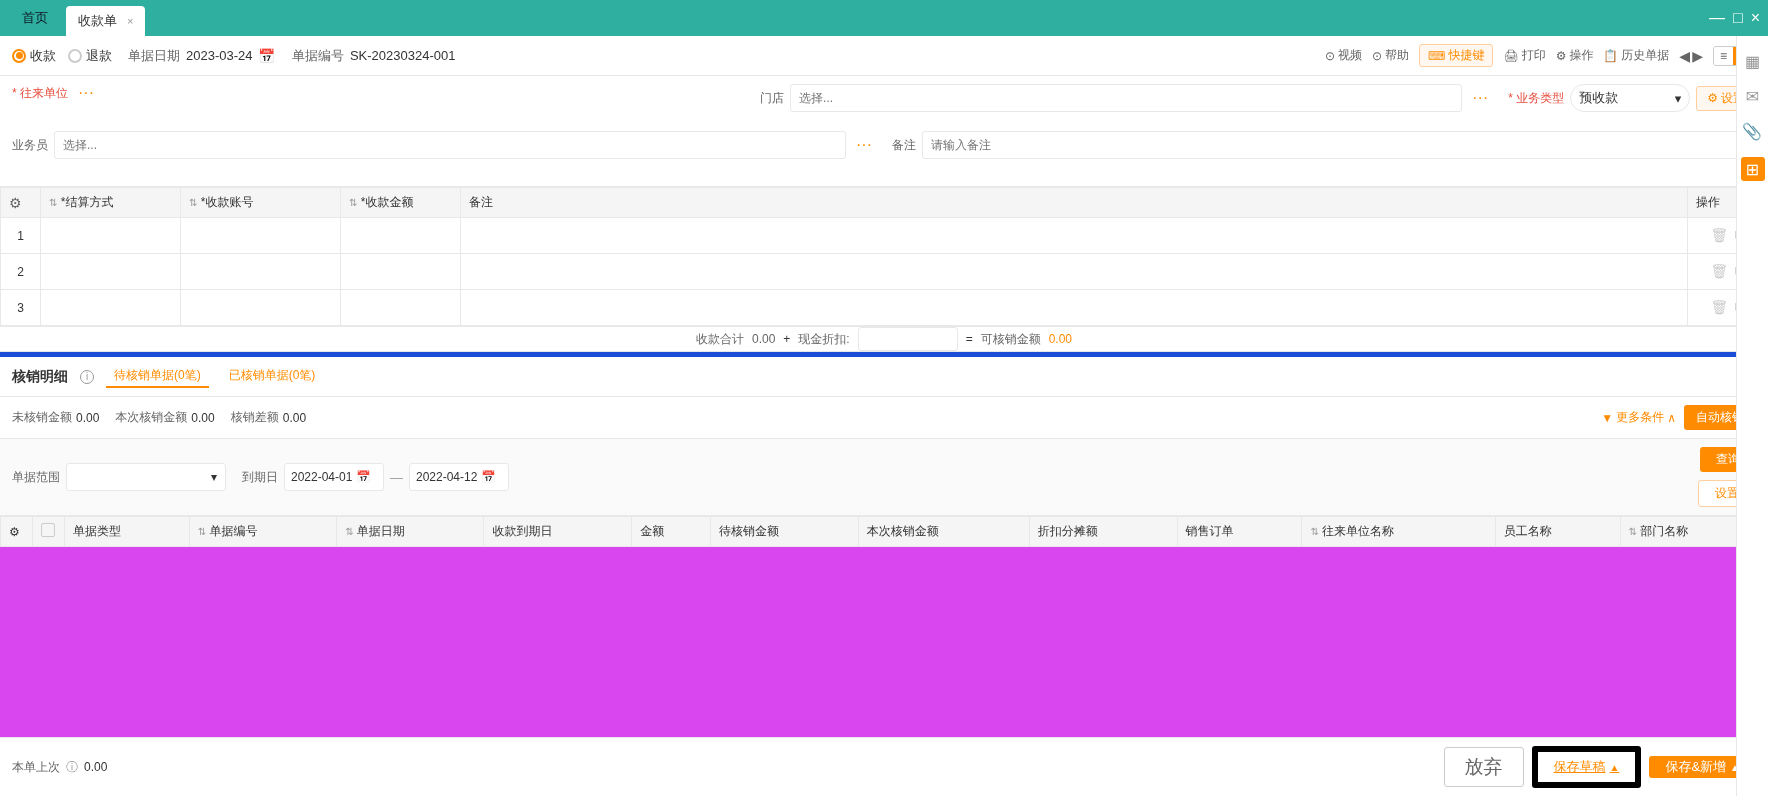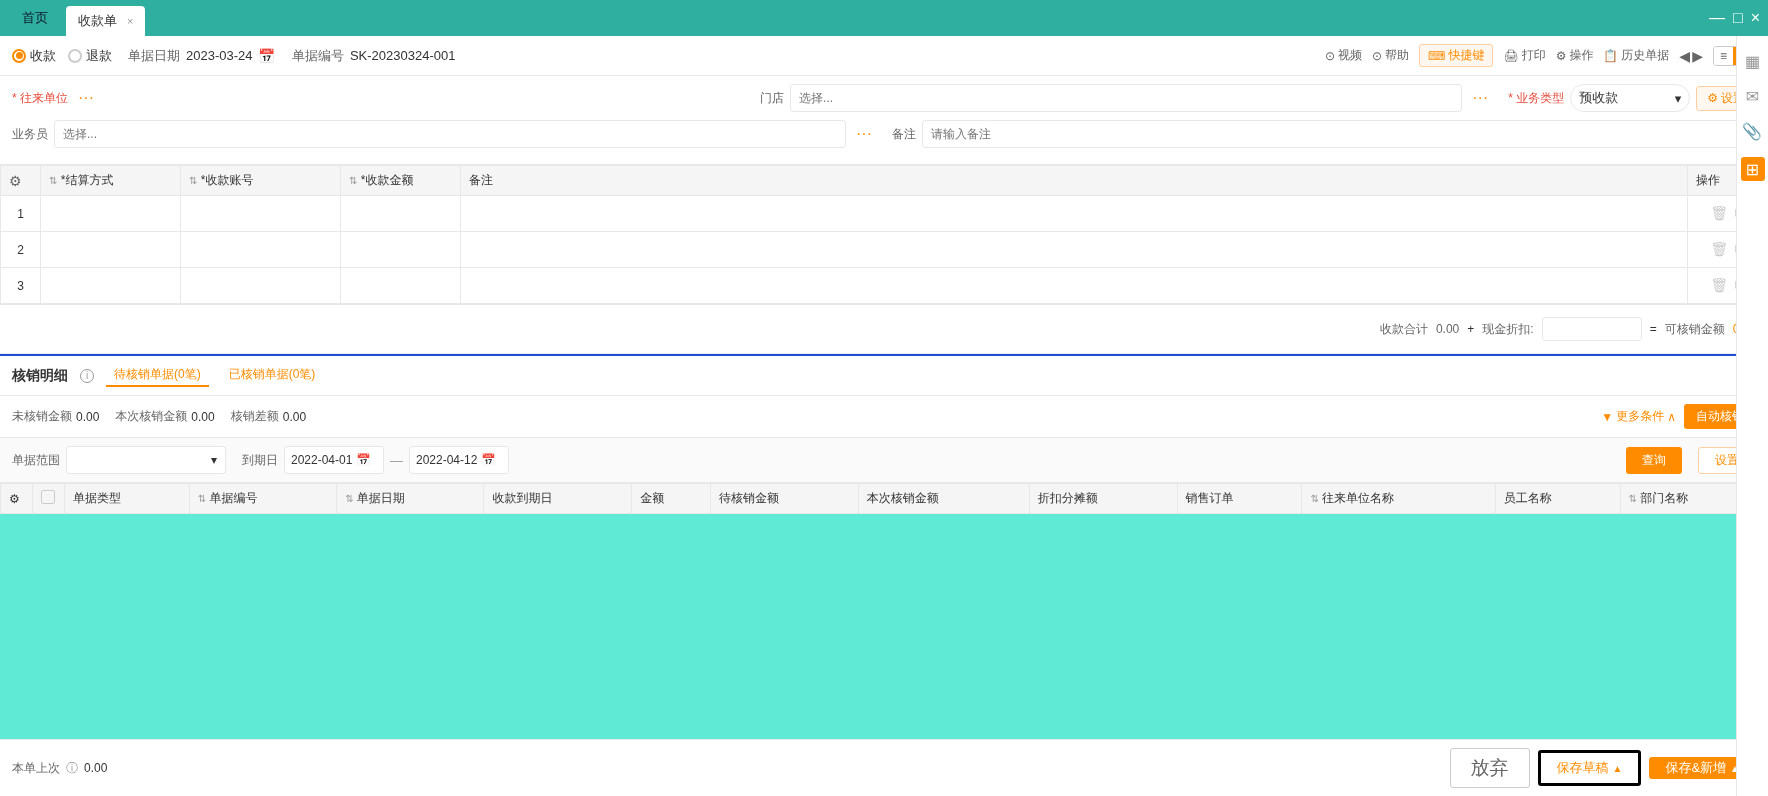--- a/index.html
+++ b/index.html
@@ -44,21 +44,21 @@
     .toolbar-btn { display: flex; align-items: center; gap: 3px; color: #666; font-size: 12px; cursor: pointer; }
     .toolbar-btn.orange { color: #ff8c00; background: #fff7f0; border: 1px solid #ffcfa0; border-radius: 3px; padding: 2px 8px; }
     .nav-arrows { display: flex; gap: 2px; }
     .nav-arrow { color: #666; font-size: 14px; cursor: pointer; }
     .view-btns { display: flex; border: 1px solid #ccc; border-radius: 3px; overflow: hidden; }
     .view-btn { padding: 2px 6px; background: #fff; cursor: pointer; font-size: 12px; color: #666; }
     .view-btn.active { background: #ff8c00; color: #fff; }
 
     
     .form-area { padding: 8px 12px; border-bottom: 1px solid #e8e8e8; background: #fff; }
-    .form-row { display: flex; align-items: center; gap: 16px; margin-bottom: 8px; }
+    .form-row { display: flex; align-items: flex-start; gap: 16px; margin-bottom: 19px; }
     .form-field { display: flex; align-items: center; gap: 6px; flex: 1; }
     .form-field label { color: #e74c3c; white-space: nowrap; font-size: 12px; }
     .form-field label.normal { color: #666; }
     .form-input {
       flex: 1; height: 28px; border: 1px solid #e8e8e8; border-radius: 3px; padding: 0 8px;
       font-size: 12px; color: #999; outline: none; background: #fff;
     }
     .more-btn { color: #ff8c00; font-size: 16px; cursor: pointer; padding: 0 4px; }
     .biz-type-select {
       display: flex; align-items: center; border: 1px solid #e8e8e8; border-radius: 14px;
@@ -86,34 +86,34 @@
     .col-amount { width: 120px; }
     .col-note { }
     .col-action { width: 80px; text-align: center; }
     .th-gear { color: #666; font-size: 14px; cursor: pointer; }
     .sort-icon { color: #999; font-size: 10px; }
     .action-icons { display: flex; gap: 6px; justify-content: center; }
     .action-icon { color: #ccc; font-size: 14px; cursor: pointer; }
 
     
     .summary-row {
-      display: flex; align-items: center; justify-content: flex-end; padding: 12px 12px;
+      display: flex; align-items: center; justify-content: center; padding: 0 12px;
       gap: 8px; background: #fff; border-bottom: 1px solid #e8e8e8; font-size: 12px;
     }
     .summary-row span { color: #666; }
     .summary-row .plus { color: #333; }
     .summary-row .discount-input {
       border: 1px solid #e8e8e8; border-radius: 3px; height: 24px; width: 100px; padding: 0 6px; font-size: 12px;
     }
     .summary-row .eq { color: #333; }
     .summary-row .total-label { color: #666; }
     .summary-row .total-val { color: #ff8c00; font-weight: 500; }
 
     
-    .verif-section { background: #5eead4; border-top: 2px solid #1d4ed8; flex: 1; overflow: auto; }
+    .verif-section { background: #d946ef; border-top: 5px solid #1d4ed8; flex: 1; overflow: auto; }
     .verif-header {
       display: flex; align-items: center; gap: 12px; padding: 8px 12px;
       border-bottom: 1px solid #e8e8e8; background: #fff;
     }
     .verif-title { font-size: 14px; font-weight: 600; color: #333; }
     .verif-tab {
       color: #ff8c00; font-size: 12px; cursor: pointer; padding: 2px 8px;
       border-bottom: 2px solid transparent;
     }
     .verif-tab.active { border-bottom-color: #ff8c00; }
@@ -153,21 +153,21 @@
     }
     .date-sep { color: #999; }
     .query-btn {
       background: #ff8c00; color: #fff; border: none; border-radius: 3px;
       padding: 4px 16px; font-size: 12px; cursor: pointer; margin-left: auto;
     }
     .set-btn {
       background: #fff; color: #ff8c00; border: 1px solid #ffcfa0; border-radius: 3px;
       padding: 4px 16px; font-size: 12px; cursor: pointer;
     }
-    .filter-actions { display: flex; gap: 16px; }
+    .filter-actions { display: flex; flex-direction: column; gap: 8px; }
 
     
     .bottom-table { width: 100%; border-collapse: collapse; font-size: 12px; }
     .bottom-table th {
       background: #f5f5f5; border: 1px solid #e8e8e8; padding: 6px 8px; font-weight: 500;
       text-align: left; white-space: nowrap;
     }
     .checkbox { width: 14px; height: 14px; border: 1px solid #ccc; border-radius: 2px; display: inline-block; cursor: pointer; }
 
     
@@ -177,22 +177,22 @@
     }
     .footer-left { display: flex; align-items: center; gap: 6px; font-size: 12px; }
     .footer-left span { color: #666; }
     .footer-left .val { color: #333; font-weight: 500; }
     .footer-right { display: flex; align-items: center; gap: 8px; }
     .btn-discard {
       background: #fff; color: #666; border: 1px solid #ccc; border-radius: 3px;
       padding: 6px 20px; font-size: 19px; cursor: pointer;
     }
     .btn-save-draft {
-      background: #fff; color: #ff8c00; border: 3px solid #000000; border-radius: 3px;
-      padding: 6px 16px; font-size: 13px; cursor: pointer; display: flex; align-items: center; gap: 4px;
+      background: #fff; color: #ff8c00; border: 6px solid #000000; border-radius: 3px;
+      padding: 6px 16px; font-size: 13px; cursor: pointer; display: flex; align-items: center; gap: 4px; text-decoration: underline;
     }
     .btn-save-new {
       background: #ff8c00; color: #fff; border: none; border-radius: 3px;
       padding: 2px 16px; font-size: 13px; cursor: pointer; display: flex; align-items: center; gap: 4px;
     }
     .btn-arrow { font-size: 10px; }
 
     
     .right-sidebar {
       position: fixed; right: 0; top: 36px; width: 32px; height: calc(796px - 36px);

